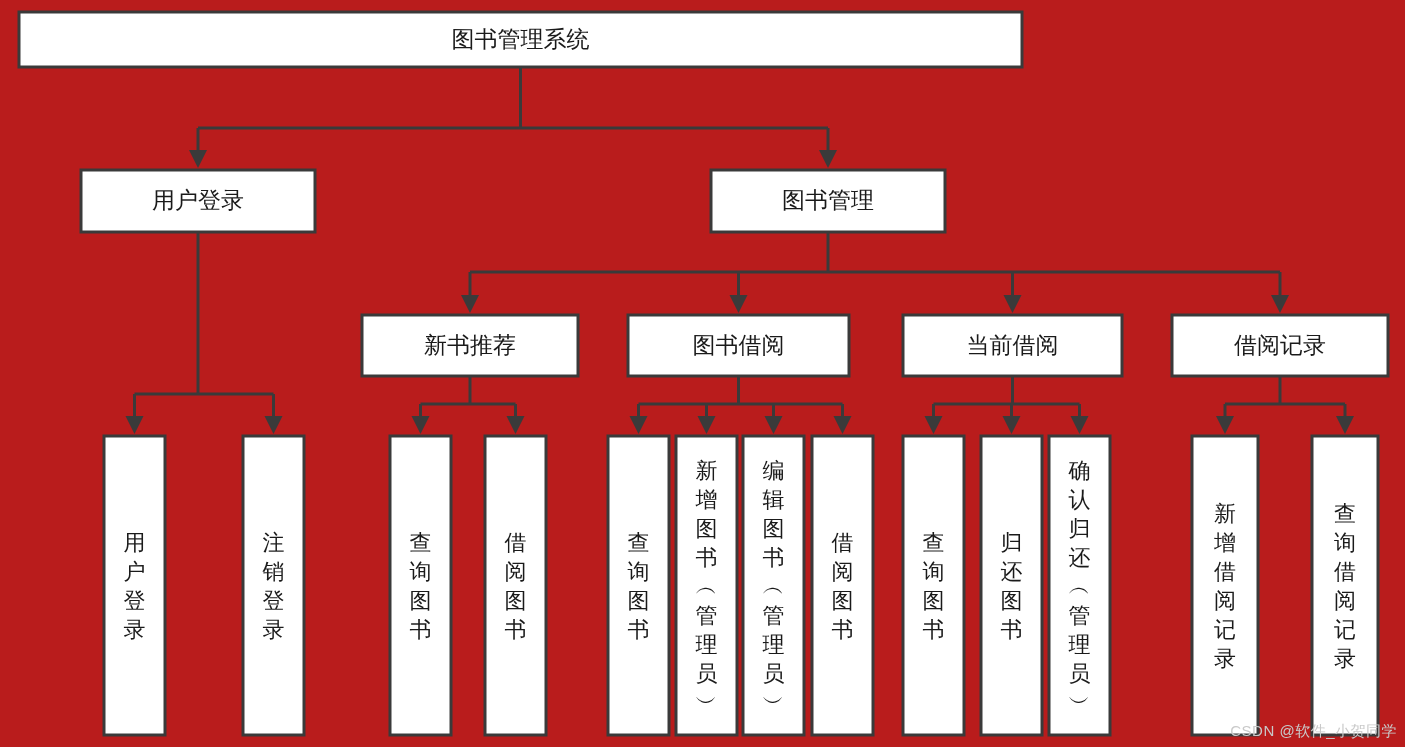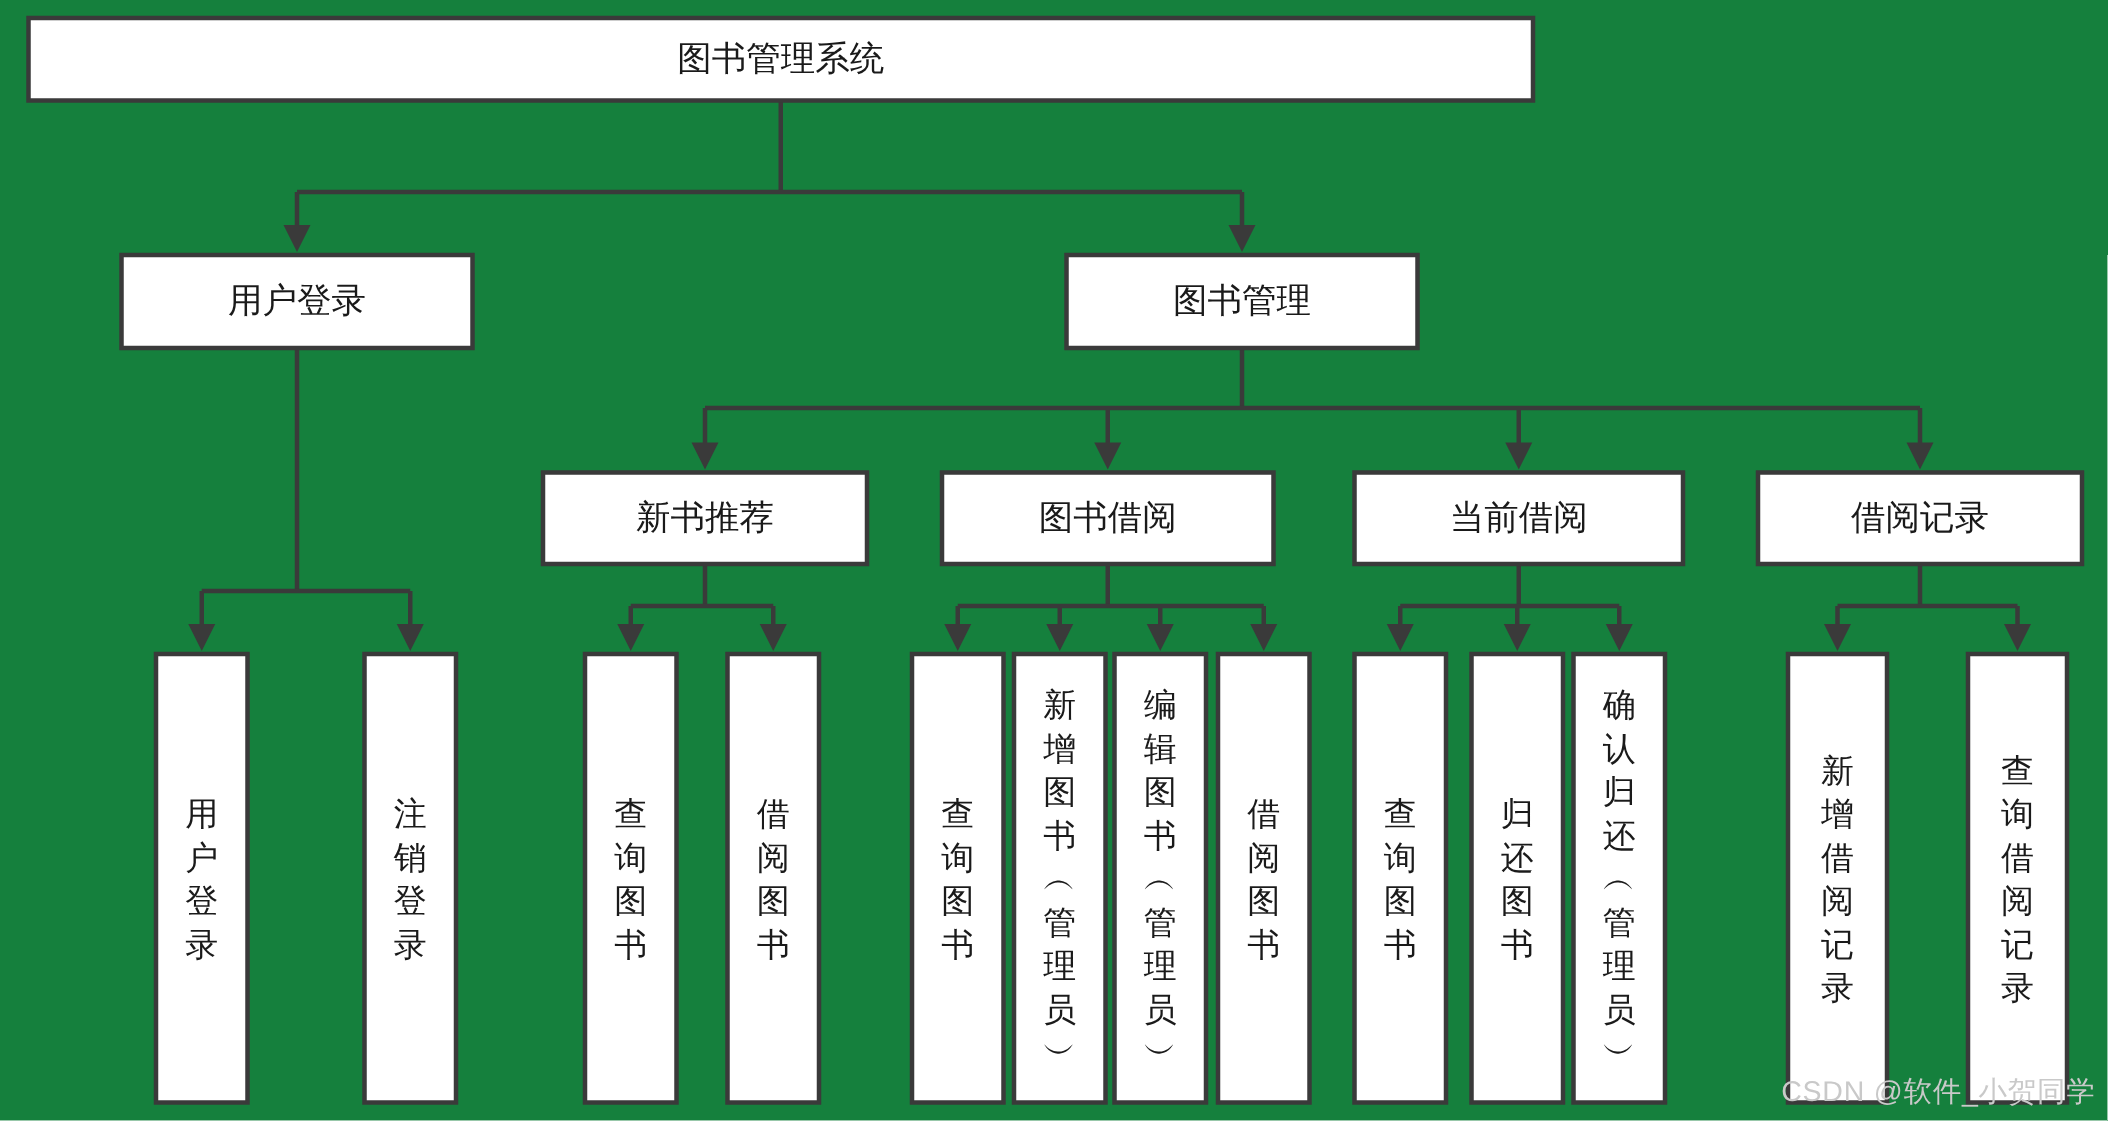--- a/index.html
+++ b/index.html
@@ -8,21 +8,21 @@
     padding: 0;
     background: #ffffff;
   }
   body {
     font-family: "Liberation Sans", "DejaVu Sans", sans-serif;
   }
   #diagram-root {
     position: relative;
     width: 1405px;
     height: 747px;
-    background: #15803d;
+    background: #b91c1c;
     overflow: hidden;
   }
   svg.diagram-canvas {
     position: absolute;
     left: 0;
     top: 0;
     width: 1405px;
     height: 747px;
     display: block;
   }
@@ -53,21 +53,21 @@
     font-family: "Liberation Sans", "DejaVu Sans", sans-serif;
     font-size: 22px;
     fill: #1a1a1a;
     text-anchor: middle;
   }
   .watermark-text {
     position: absolute;
     right: 8px;
     bottom: 6px;
     font-family: "Liberation Sans", "DejaVu Sans", sans-serif;
-    font-size: 19px;
+    font-size: 15px;
     color: #c9c9c9;
     letter-spacing: 0.5px;
     user-select: none;
     white-space: nowrap;
   }
 </style>
 </head>
 <body>
 
 <div id="diagram-root">

